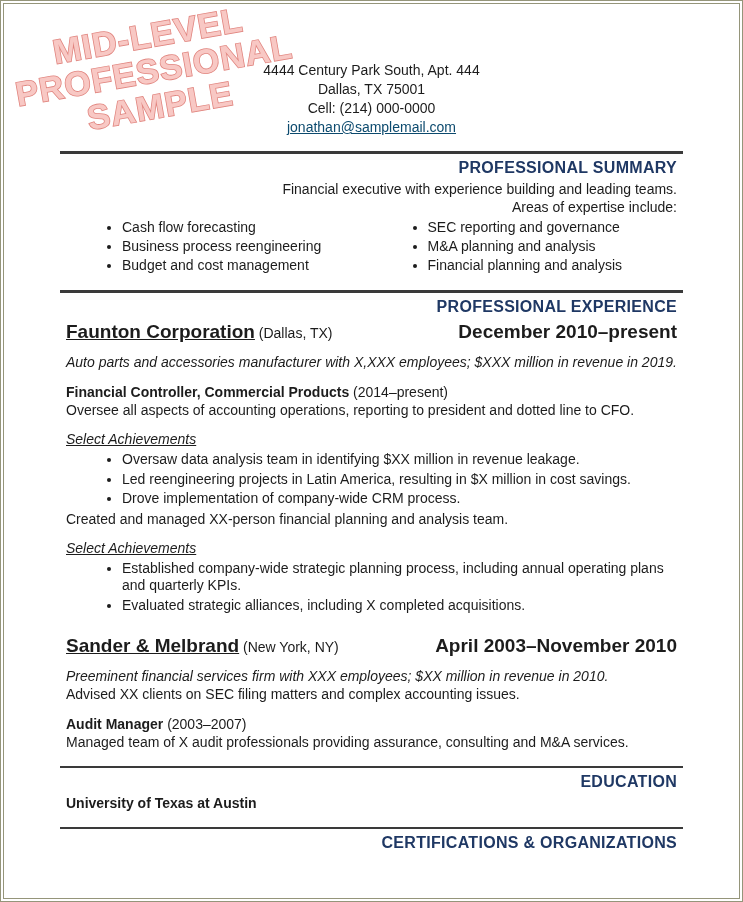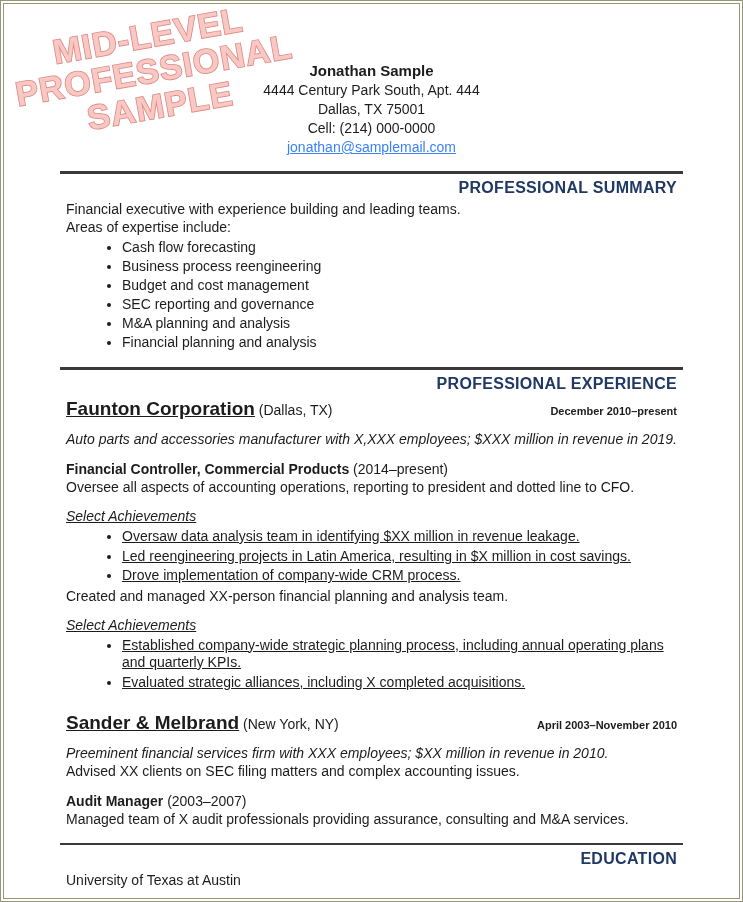--- a/index.html
+++ b/index.html
@@ -28,67 +28,66 @@
   .watermark .wm-line {
     font-size:34px; font-weight:bold; letter-spacing:1px;
     color:#f8c8c4;
     -webkit-text-stroke:1.6px #e0837d;
     paint-order:stroke fill;
   }
 
   
   .header { text-align:center; padding-top:57px; line-height:19px; }
   .header .name { font-weight:bold; font-size:15px; margin-bottom:1px; }
-  .header a.email { color:#3b82f6; text-decoration:underline; }
+  .header a.email { color:#0c4a6e; text-decoration:underline; }
 
   
   .rule-thick { border:none; height:3px; background:#3a3a3a; margin:14px -6px 5px; }
   .rule-thin  { border:none; height:2px; background:#3a3a3a; margin:15px -6px 5px; }
   .sec-heading {
     text-align:right; color:#1F3864; font-weight:bold;
     font-size:16px; letter-spacing:0.3px; margin:2px 0 3px;
   }
 
   
-  .centered { text-align:left; line-height:18px; }
-  .expertise { display:flex; margin-top:3px;flex-direction:column; }
+  .centered { text-align:right; line-height:18px; }
+  .expertise { display:flex; margin-top:3px; }
   .expertise ul { width:50%; margin:0; padding-left:56px; }
   .expertise li { margin-bottom:2px; line-height:17px; }
 
   
   .company-line { display:flex; justify-content:space-between; align-items:baseline; margin-top:5px; }
   .company-name { font-weight:bold; font-size:19px; text-decoration:underline; }
   .company-loc { font-weight:normal; }
-  .company-dates { font-weight:bold; font-size:11px; white-space:nowrap; }
+  .company-dates { font-weight:bold; font-size:19px; white-space:nowrap; }
   .company-desc { font-style:italic; line-height:18px; margin-top:10px; }
   .role-title-line { margin-top:12px; line-height:18px; }
   .role-title { font-weight:bold; }
   .role-summary { line-height:18px; }
   .ach-label { font-style:italic; text-decoration:underline; margin-top:11px; line-height:18px; }
   .ach-list { margin:3px 0 0; padding-left:56px; }
-  .ach-list li { margin-bottom:2px; line-height:17.5px;text-decoration:underline; }
+  .ach-list li { margin-bottom:2px; line-height:17.5px; }
   .company-gap { margin-top:21px; }
 
   
   .line { line-height:18px; }
-  .bold { font-weight:normal; }
+  .bold { font-weight:bold; }
 </style>
 </head>
 <body>
 
 <div class="page">
 
   <div class="watermark">
     <div class="wm-line">MID-LEVEL</div>
     <div class="wm-line">PROFESSIONAL</div>
     <div class="wm-line">SAMPLE</div>
   </div>
 
   <div class="header">
-    <div class="name">Jonathan Sample</div>
     <div>4444 Century Park South, Apt. 444</div>
     <div>Dallas, TX 75001</div>
     <div>Cell: (214) 000-0000</div>
     <div><a class="email" href="#">jonathan@samplemail.com</a></div>
   </div>
 
   <div class="content">
 
     <hr class="rule-thick">
     <div class="sec-heading">PROFESSIONAL SUMMARY</div>

